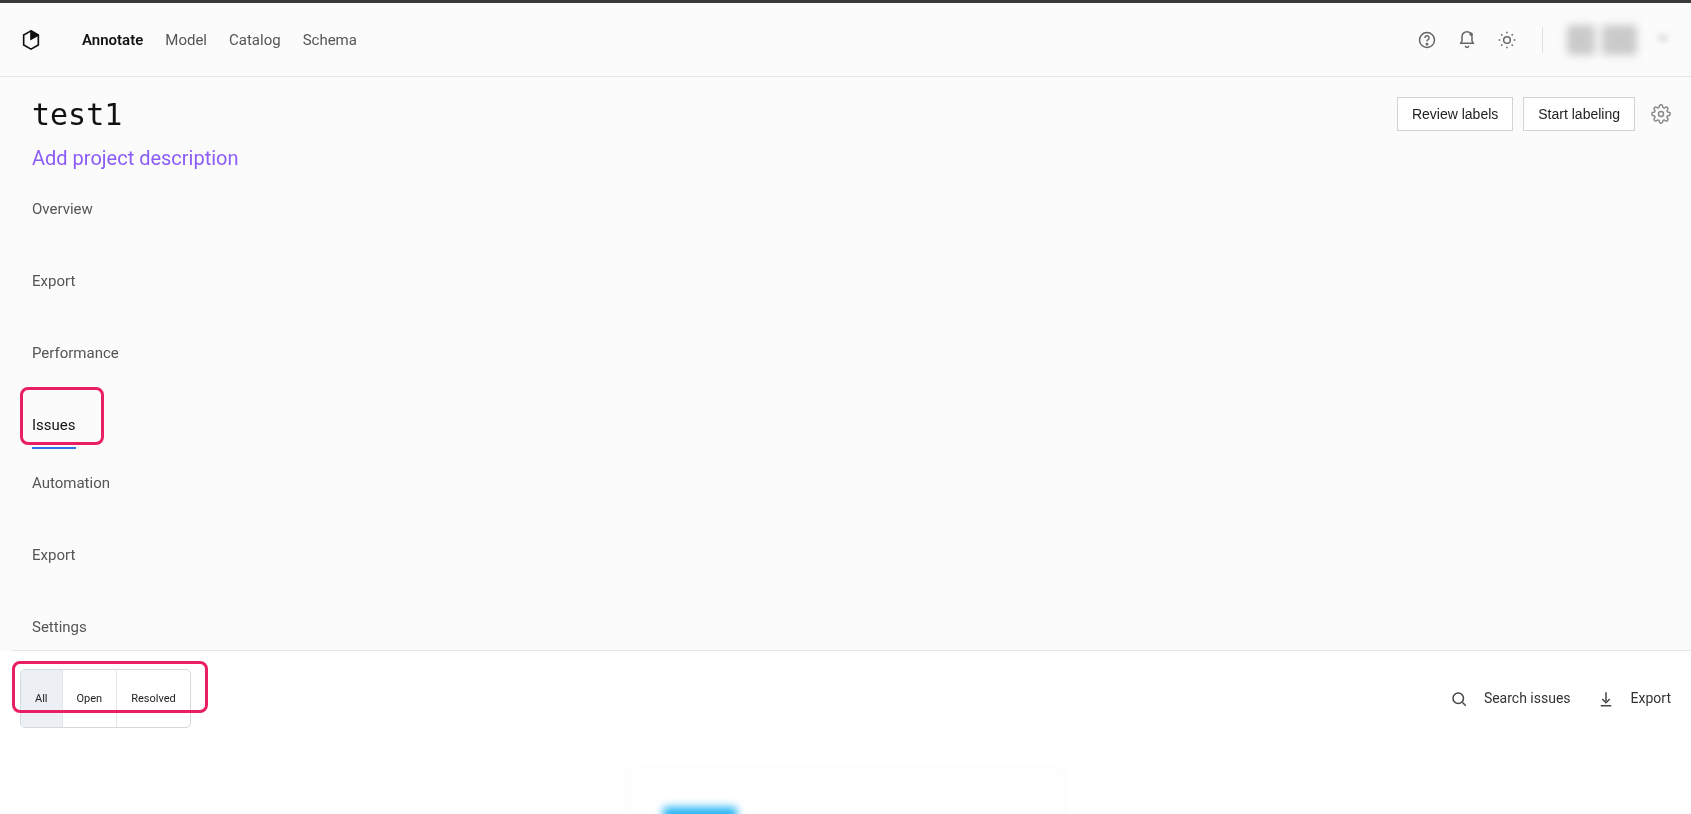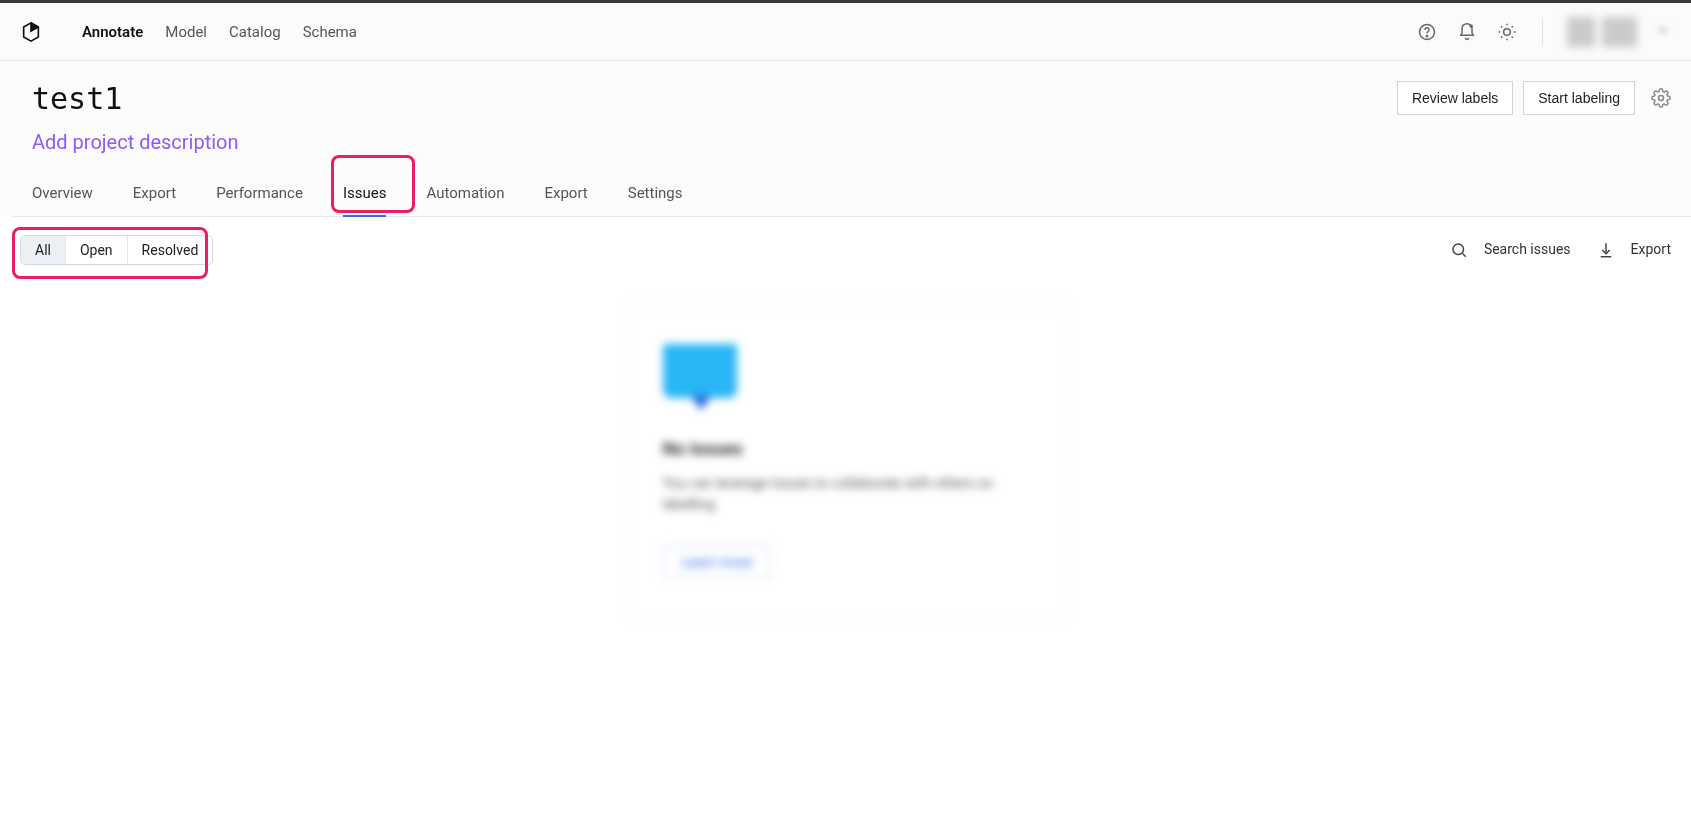--- a/index.html
+++ b/index.html
@@ -10,21 +10,21 @@
     color: #1f1f1f;
     font-size: 14px;
   }
   .top-strip {
     height: 3px;
     background: #3a3a3a;
     width: 100%;
   }
   
   .topnav {
-    height: 58px;
+    height: 74px;
     border-bottom: 1px solid #e5e7eb;
     display: flex;
     align-items: center;
     padding: 0 20px;
     background: #fbfbfc;
     gap: 28px;
     justify-content: flex-end;
   }
   .logo {
     display: flex;
@@ -117,20 +117,21 @@
     margin-left: 6px;
   }
 
   
   .tabs {
     display: flex;
     gap: 40px;
     padding: 30px 20px 0 20px;
     border-bottom: 1px solid #e5e7eb;
     position: relative;
+    flex-direction: column;
   }
   .tab {
     color: #555;
     font-size: 15px;
     padding-bottom: 14px;
     cursor: pointer;
     position: relative;
   }
   .tab.active {
     color: #111;
@@ -161,22 +162,22 @@
     position: relative;
   }
   .segmented {
     display: inline-flex;
     border: 1px solid #d5d9de;
     border-radius: 5px;
     overflow: hidden;
     background: #fff;
   }
   .seg-item {
-    padding: 6px 14px;
-    font-size: 14px;
+    padding: 22px 14px;
+    font-size: 11px;
     cursor: pointer;
     color: #222;
     border-right: 1px solid #e3e6ea;
   }
   .seg-item:last-child { border-right: none; }
   .seg-item.active {
     background: #eceff3;
   }
   .row-actions {
     display: flex;

